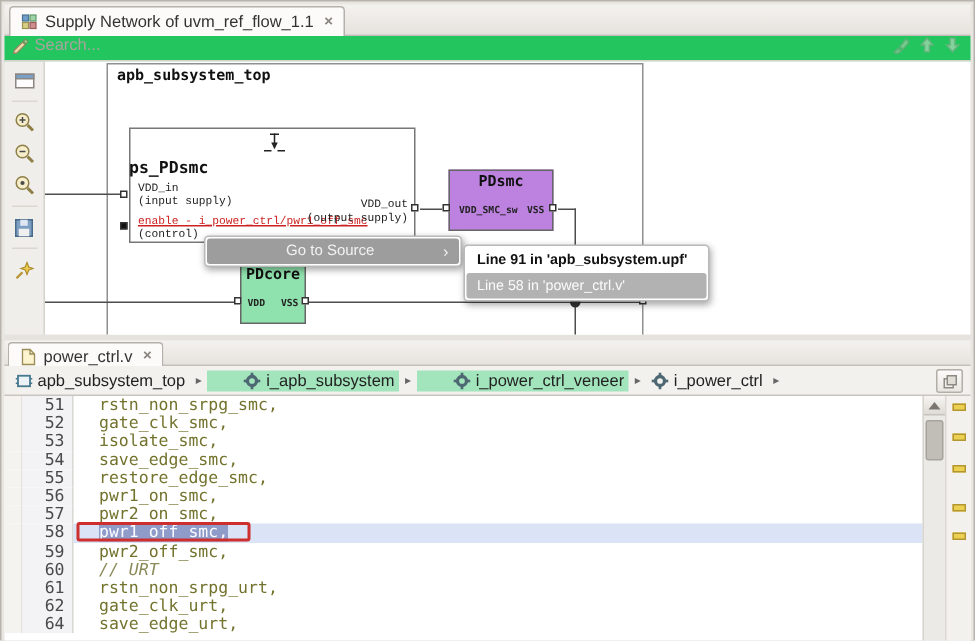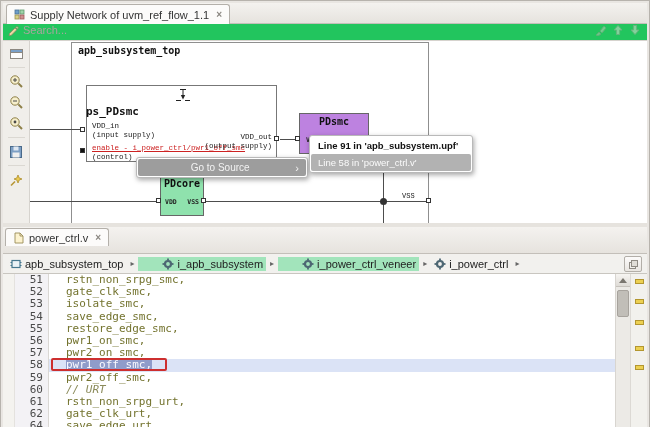--- a/index.html
+++ b/index.html
@@ -228,33 +228,33 @@
 
         <div class="portlbl" style="left:372px; top:151px; font-size:7px;">VSS</div>
         <span class="pmark" style="left:396px; top:157px;"></span>
 
         <div class="menu-pop" style="left:106px; top:116px; width:172px;">
           <div class="menu-item hl">
             <span style="flex:1; text-align:center;">Go to Source</span>
             <span class="arrow">›</span>
           </div>
         </div>
-        <div class="menu-pop submenu" style="left:279px; top:94px; width:164px;">
+        <div class="menu-pop submenu" style="left:279px; top:122px; width:164px;">
           <div class="menu-item first">Line 91 in 'apb_subsystem.upf'</div>
           <div class="menu-item hl2">Line 58 in 'power_ctrl.v'</div>
         </div>
 
       </div>
     </div>
   </div>
 
   <div class="splitter"></div>
 
   <div>
-    <div class="tabbar" style="height:27px;">
+    <div class="tabbar" style="height:17px;">
       <div class="tab" style="left:2px; height:18px;">
         <span class="icon">
           <svg width="11" height="12">
               <path d="M2 1 h5 l3 3 v7 h-8 z" fill="#fdf3cf" stroke="#9a8d58" stroke-width="0.9"></path>
               <path d="M7 1 v3 h3" fill="none" stroke="#9a8d58" stroke-width="0.9"></path>
             </svg>
         </span>
         <span>power_ctrl.v</span>
         <span class="close">×</span>
       </div>

